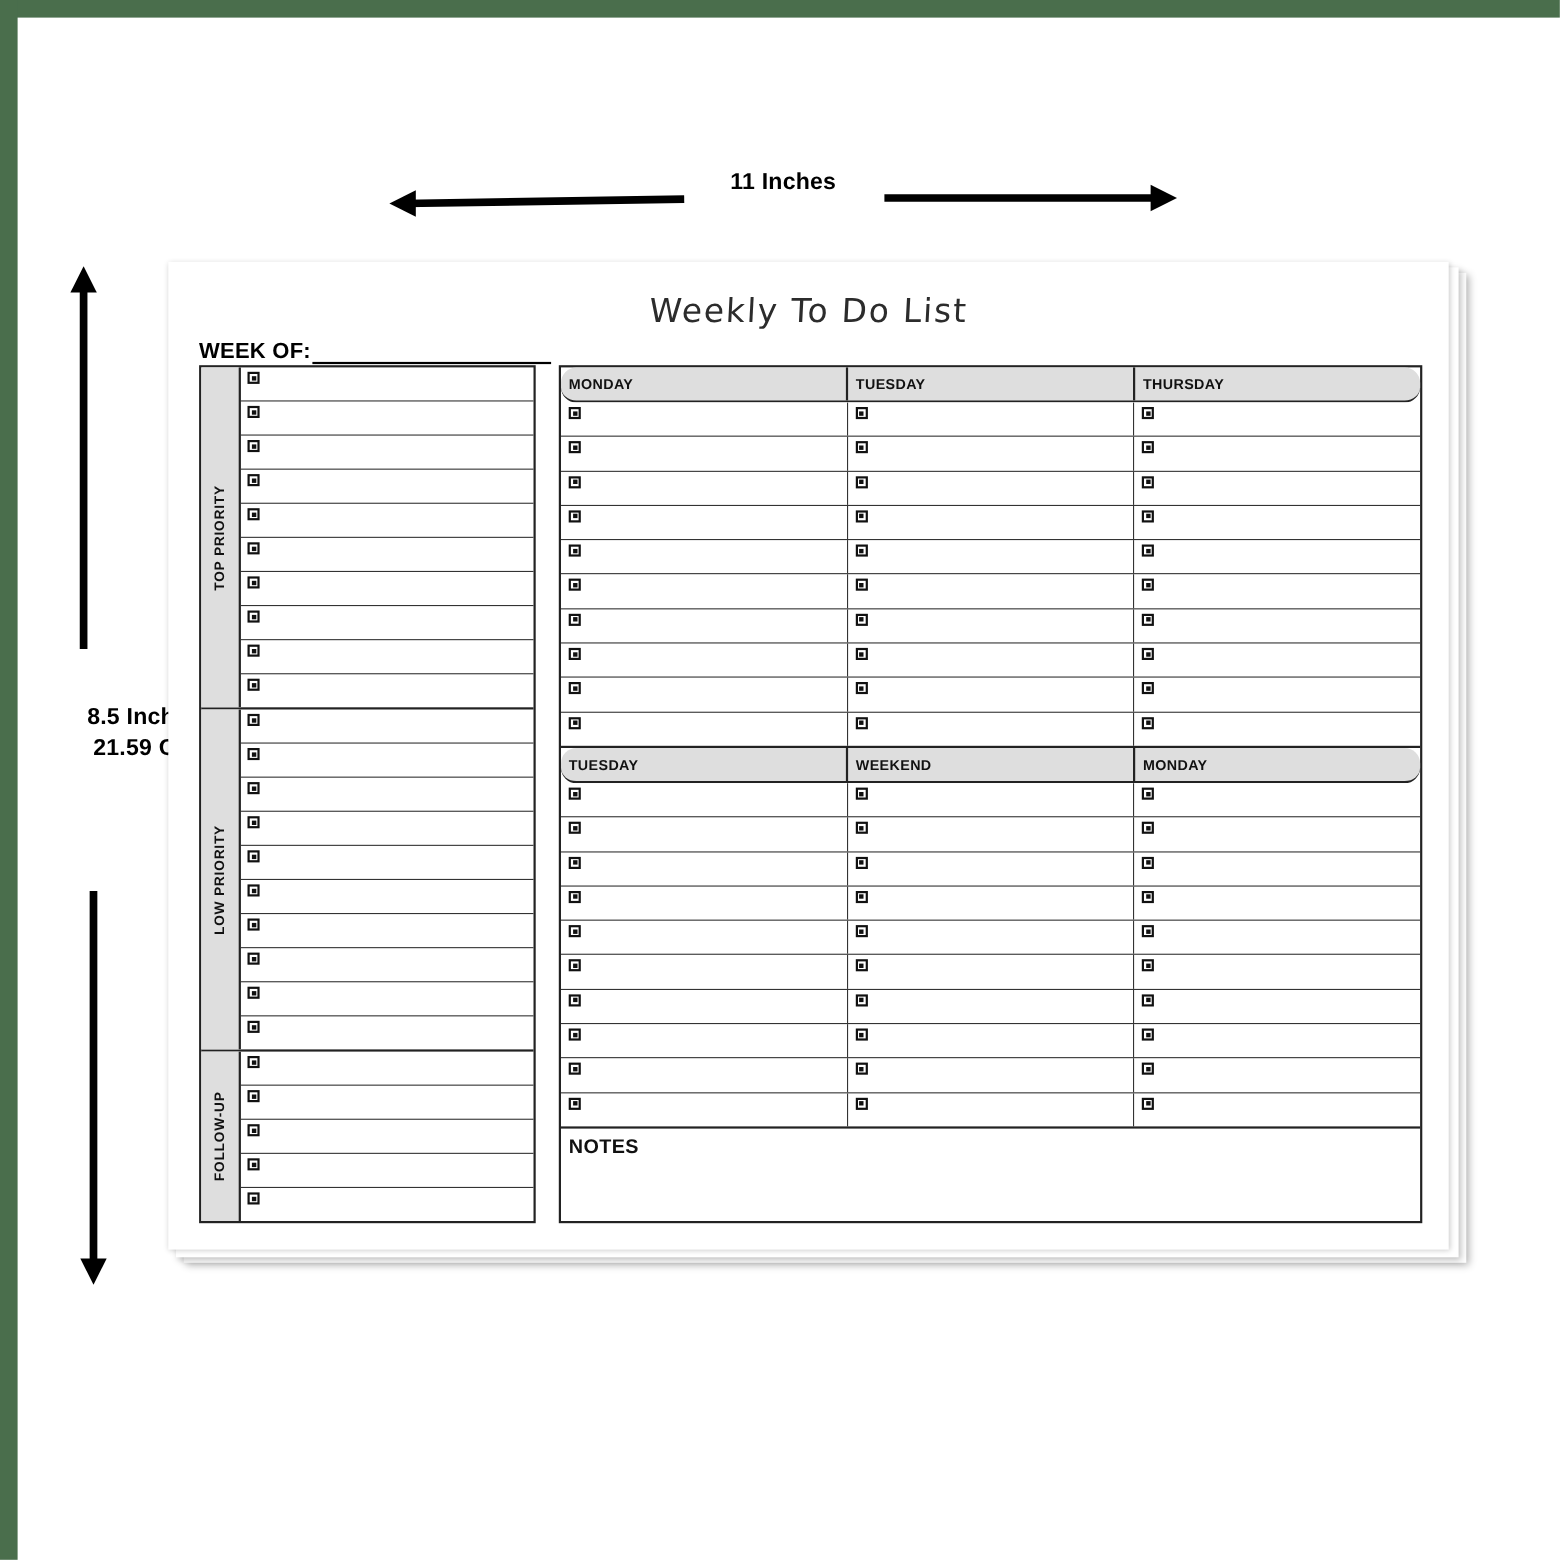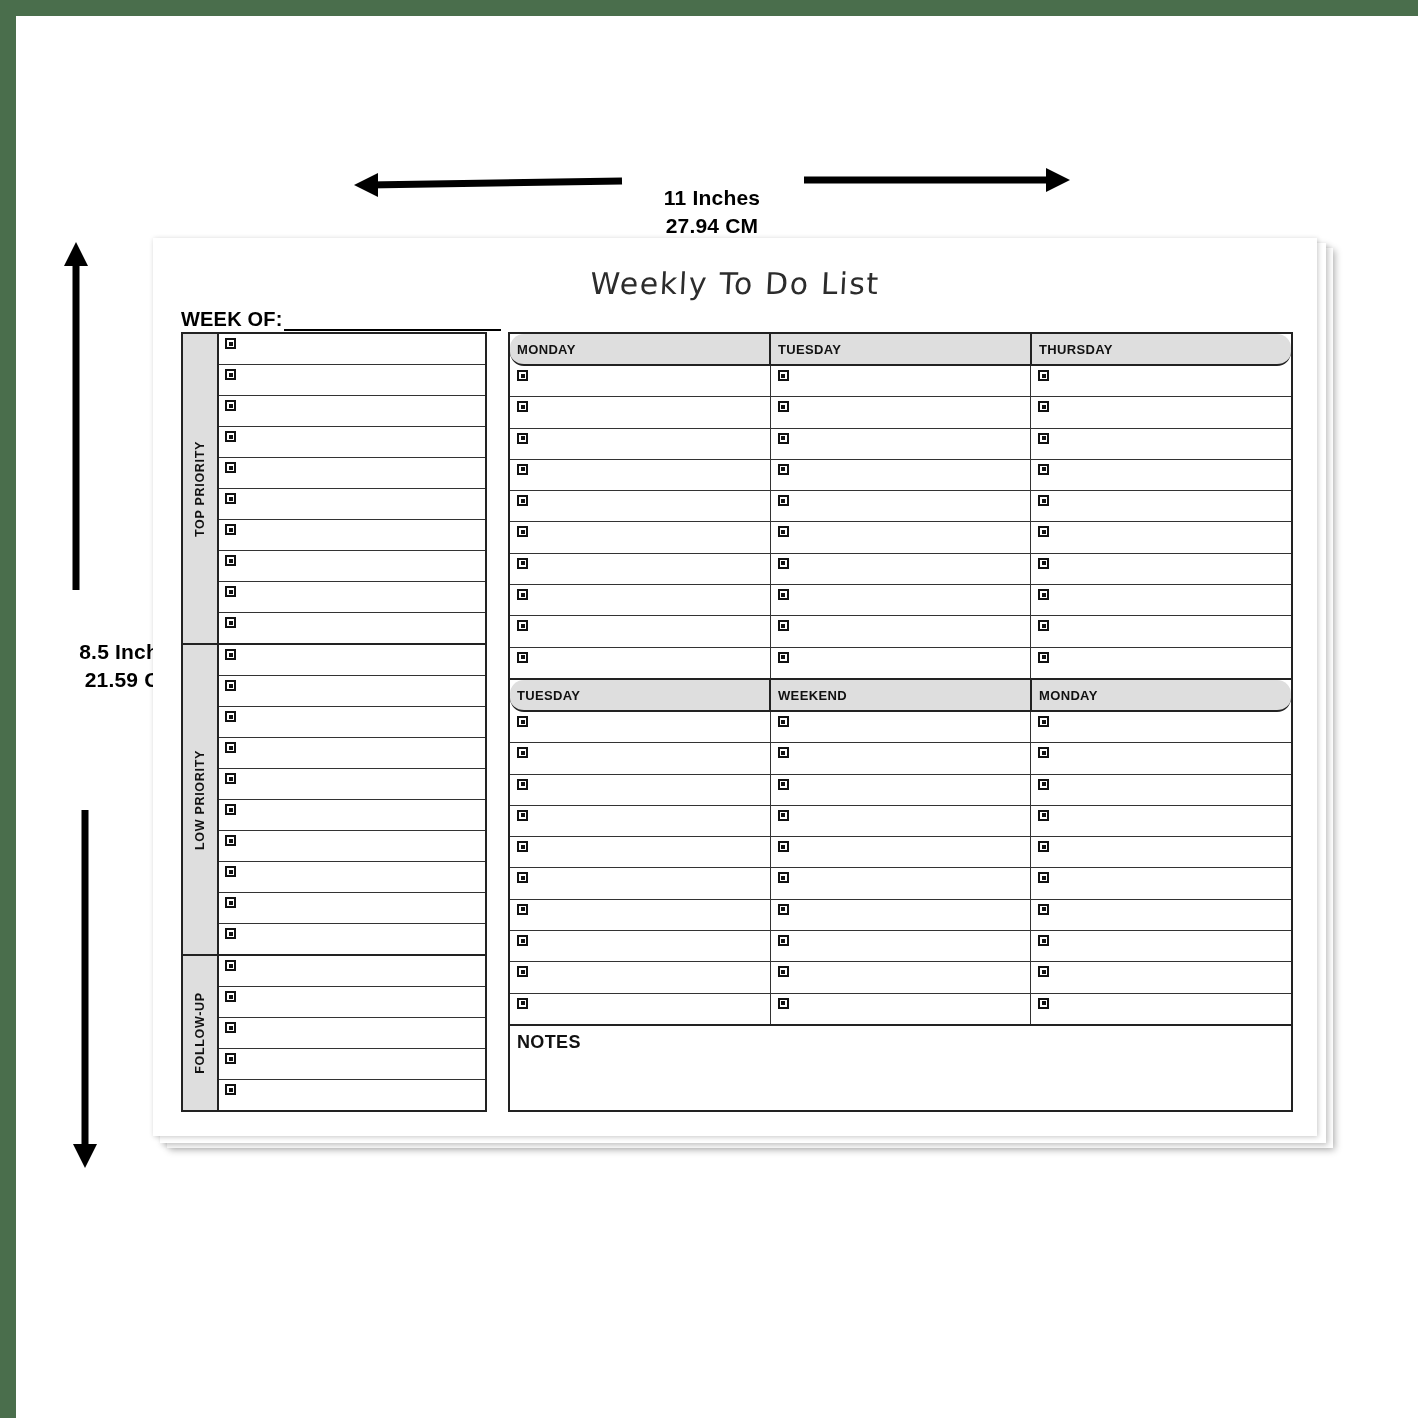--- a/index.html
+++ b/index.html
@@ -40,21 +40,20 @@
   .dim-h-labels {
     position: absolute;
     left: 0; top: 0;
     width: 720px;
     text-align: center;
     font-size: 21px;
     font-weight: bold;
     color: #000;
     line-height: 1.34;
     letter-spacing: .2px;
-    margin-top: 32px;
   }
   .dim-h svg { position: absolute; left: 0; top: 0; }
 
   .dim-v {
     position: absolute;
     left: 60px; top: 240px;
     width: 175px; height: 930px;
   }
   .dim-v-labels {
     position: absolute;
@@ -282,21 +281,20 @@
   <svg width="720" height="70" viewBox="0 0 720 70">
     <g stroke="#000" stroke-width="7" fill="none" stroke-linecap="butt">
       <line x1="16" y1="33" x2="270" y2="29"></line>
       <line x1="452" y1="28" x2="706" y2="28"></line>
     </g>
     <polygon points="2,33 26,21 26,45" fill="#000"></polygon>
     <polygon points="718,28 694,16 694,40" fill="#000"></polygon>
   </svg>
   <div class="dim-h-labels">
     <div>11 Inches</div>
-    <div>27.94 CM</div>
   </div>
 </div>
 
 <div class="dim-v">
   <svg width="175" height="930" viewBox="0 0 175 930">
     <g stroke="#000" stroke-width="7" fill="none" stroke-linecap="butt">
       <line x1="16" y1="16" x2="16" y2="350"></line>
       <line x1="25" y1="570" x2="25" y2="912"></line>
     </g>
     <polygon points="16,2 4,26 28,26" fill="#000"></polygon>

